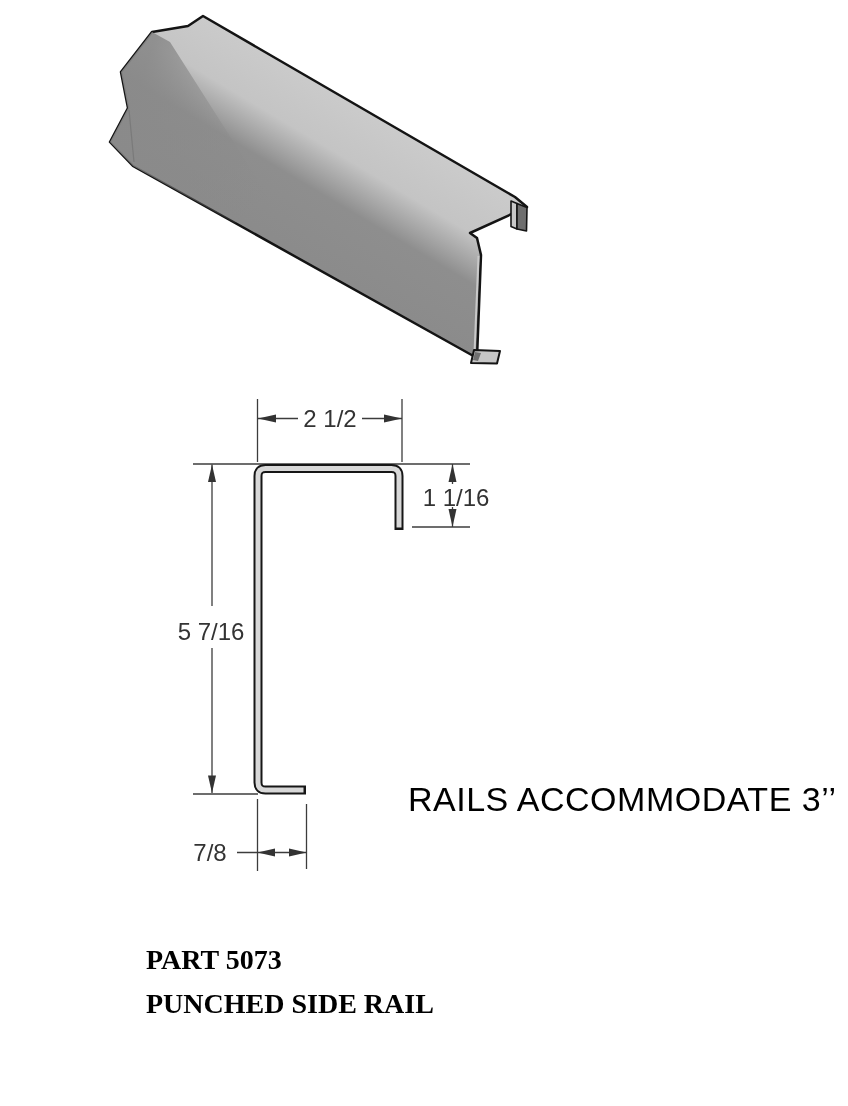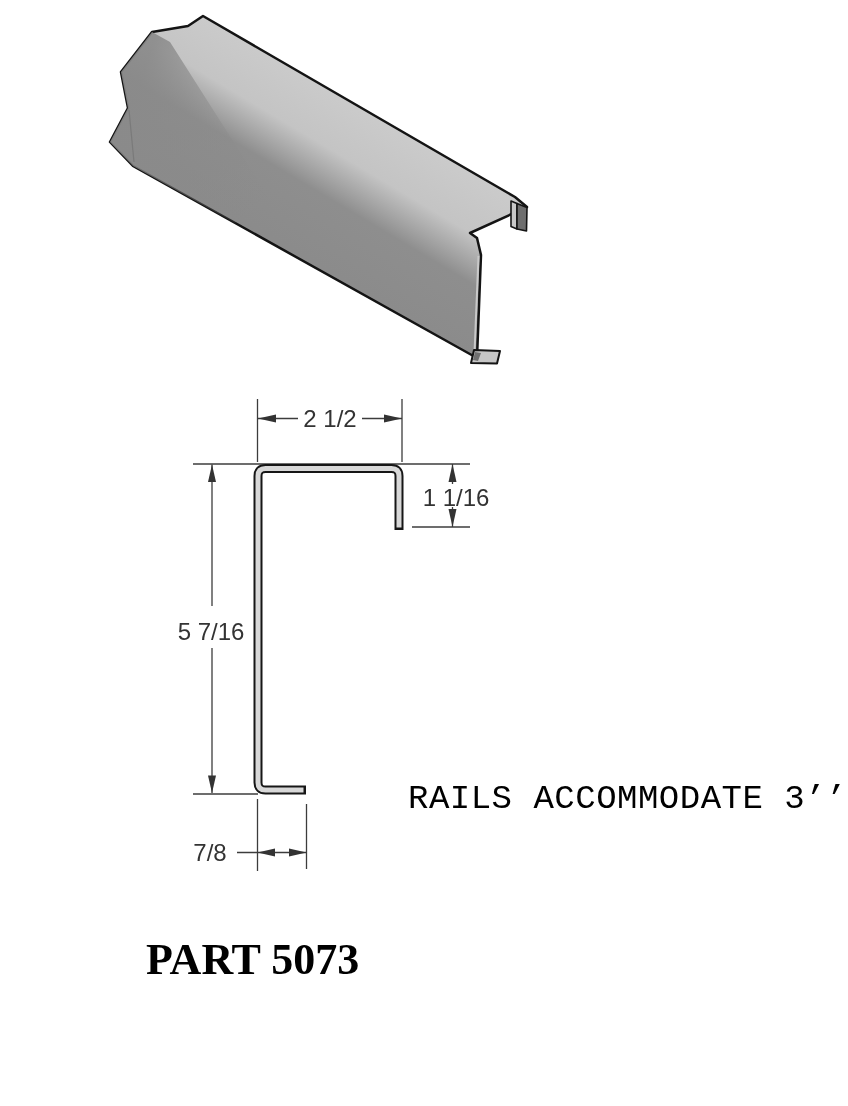--- a/index.html
+++ b/index.html
@@ -14,32 +14,32 @@
   .abs { position: absolute; }
   svg text {
     font-family: "Liberation Sans", sans-serif;
     font-size: 24px;
     fill: #333333;
   }
   .note-text {
     position: absolute;
     left: 408px;
     top: 780px;
-    font-family: Liberation Mono, monospace;
+    font-family: Liberation Sans, sans-serif;
     font-size: 34px;
     color: #000000;
     white-space: nowrap;
     letter-spacing: 0.5px;
   }
   .part-block {
     position: absolute;
     left: 146px;
     top: 938px;
     font-family: "Liberation Serif", serif;
-    font-size: 44px;
+    font-size: 28px;
     font-weight: bold;
     color: #000000;
     line-height: 44px;
     white-space: nowrap;
   }
 </style>
 </head>
 <body>
 
 <div id="screen">
@@ -126,15 +126,16 @@
       <polygon points="257.5,852.5 275,848.5 275,856.5" fill="#333333"></polygon>
       <polygon points="306.5,852.5 289,848.5 289,856.5" fill="#333333"></polygon>
       <text x="210" y="861" text-anchor="middle">7/8</text>
     </g>
   </svg>
 
   <div class="note-text">RAILS ACCOMMODATE 3’’</div>
 
   <div class="part-block">
     <div>PART 5073</div>
+    <div>PUNCHED SIDE RAIL</div>
   </div>
 
 </div>
 
 </body></html>

